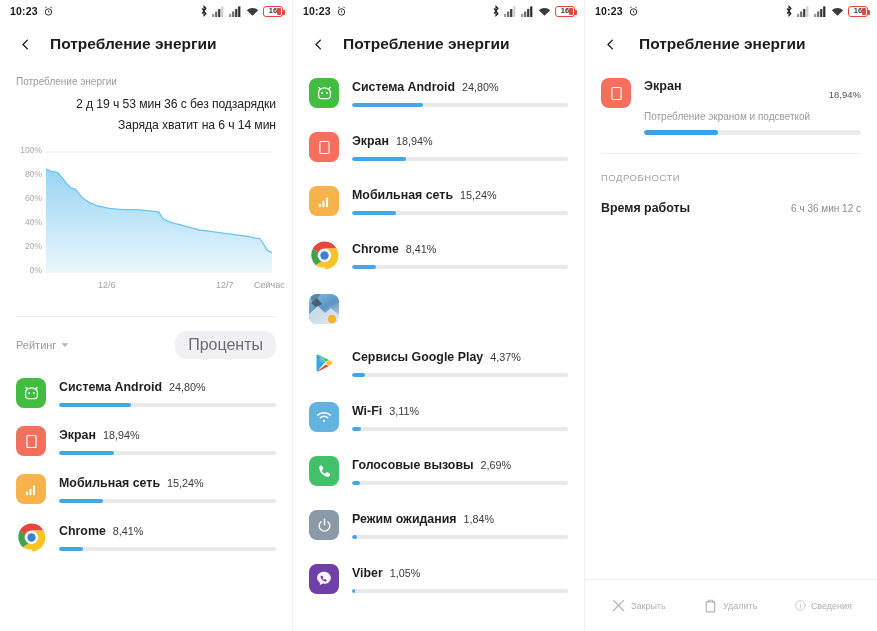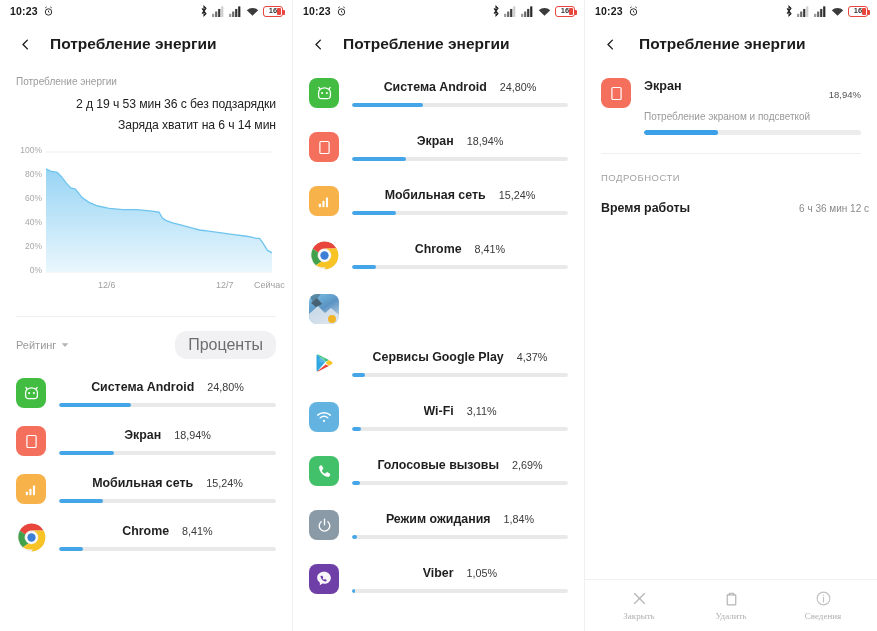--- a/index.html
+++ b/index.html
@@ -112,22 +112,22 @@
   }
   .panel.p2 .row { padding-top: 12px; padding-bottom: 12px; }
   .app-icon {
     width: 30px; height: 30px; border-radius: 8px;
     flex: 0 0 auto; margin-right: 13px;
     display: flex; align-items: center; justify-content: center;
     position: relative; overflow: hidden;
   }
   .row-body { flex: 1; min-width: 0; padding-top: 2px; }
   .row-top {
-    display: flex; align-items: baseline; justify-content: center;
-    gap: 13px;
+    display: flex; align-items: baseline; justify-content: flex-start;
+    gap: 7px;
   }
   .row-name {
     font-size: 12.4px; font-weight: bold; color: #1f1f1f;
     white-space: nowrap; overflow: hidden; text-overflow: ellipsis;
   }
   .row-pct { font-size: 10.8px; color: #3a3a3a; flex: 0 0 auto; }
   .bar-track {
     margin-top: 9px; height: 4px; background: #e9e9e9;
     border-radius: 2px; overflow: hidden;
   }
@@ -144,34 +144,34 @@
     margin-top: 8px; height: 5px; background: #ececec; border-radius: 3px; overflow: hidden;
   }
   .detail-bar-fill { height: 100%; background: #3ca0e8; border-radius: 3px; }
   .p3-divider { height: 1px; background: #efefef; margin: 18px 16px 0 16px; }
   .section-label {
     font-size: 9.5px; color: #a2a2a2; letter-spacing: .5px;
     padding: 18px 16px 0 16px;
   }
   .kv-row {
     display: flex; align-items: baseline; justify-content: space-between;
-    padding: 18px 8px 0 16px;
+    padding: 18px 16px 0 16px;
   }
   .kv-key { font-size: 12.4px; font-weight: bold; color: #1f1f1f; }
   .kv-val { font-size: 10px; color: #8a8a8a; }
 
   .bottombar {
     position: absolute; left: 0; right: 0; bottom: 0;
     height: 52px; border-top: 1px solid #f0f0f0;
     display: flex; align-items: center; justify-content: center; gap: 34px;
     background: #fff;
   }
   .bb-item {
-    display: flex; flex-direction: column; align-items: center; gap: 4px;
-    cursor: pointer; width: 58px; font-family: Liberation Serif, serif;
+    display: flex; flex-direction: row; align-items: center; gap: 4px;
+    cursor: pointer; width: 58px;
   }
   .bb-label { font-size: 9px; color: #b0b0b0; }
 
   .fade-bottom {
     position: absolute; left: 0; right: 0; bottom: 0; height: 10px;
     background: linear-gradient(to bottom, rgba(255,255,255,0), #fff);
     pointer-events: none;
   }
 </style>
 </head>

